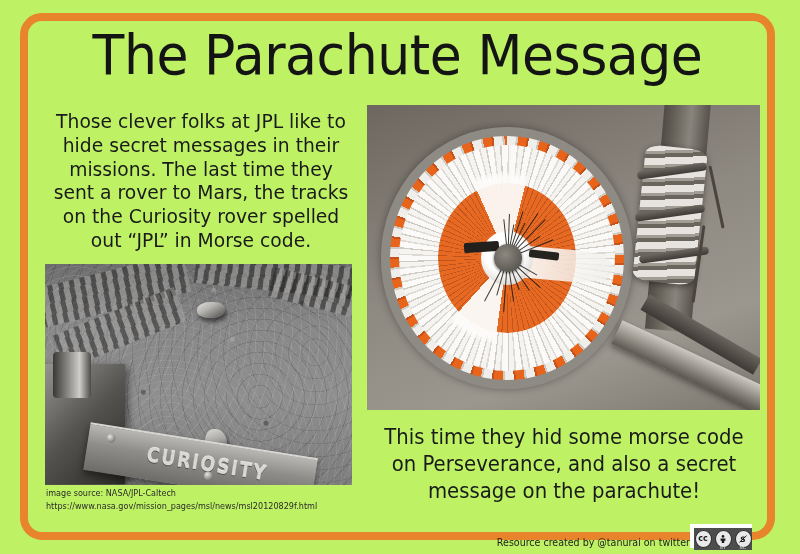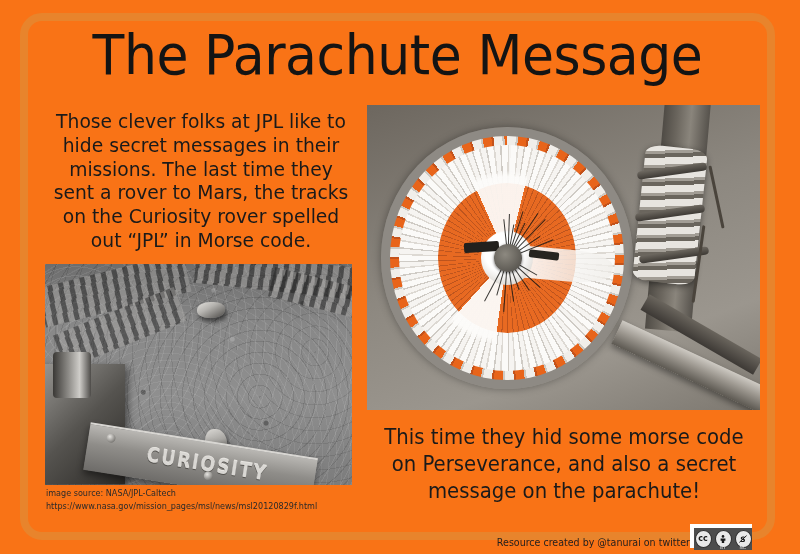--- a/index.html
+++ b/index.html
@@ -5,21 +5,21 @@
   html,body{margin:0;padding:0;}
   body{
     width:800px;height:554px;
     background:#ffffff;
     font-family:"DejaVu Sans", sans-serif;
     overflow:hidden;
     position:relative;
   }
   .poster{
     position:absolute;left:0;top:0;width:800px;height:554px;
-    background:#f97316;
+    background:#bef264;
   }
   
   .frame{
     position:absolute;
     left:20px;top:13px;
     width:755px;height:527px;
     border:8px solid #e8842c;
     border-radius:22px;
     box-sizing:border-box;
     pointer-events:none;

